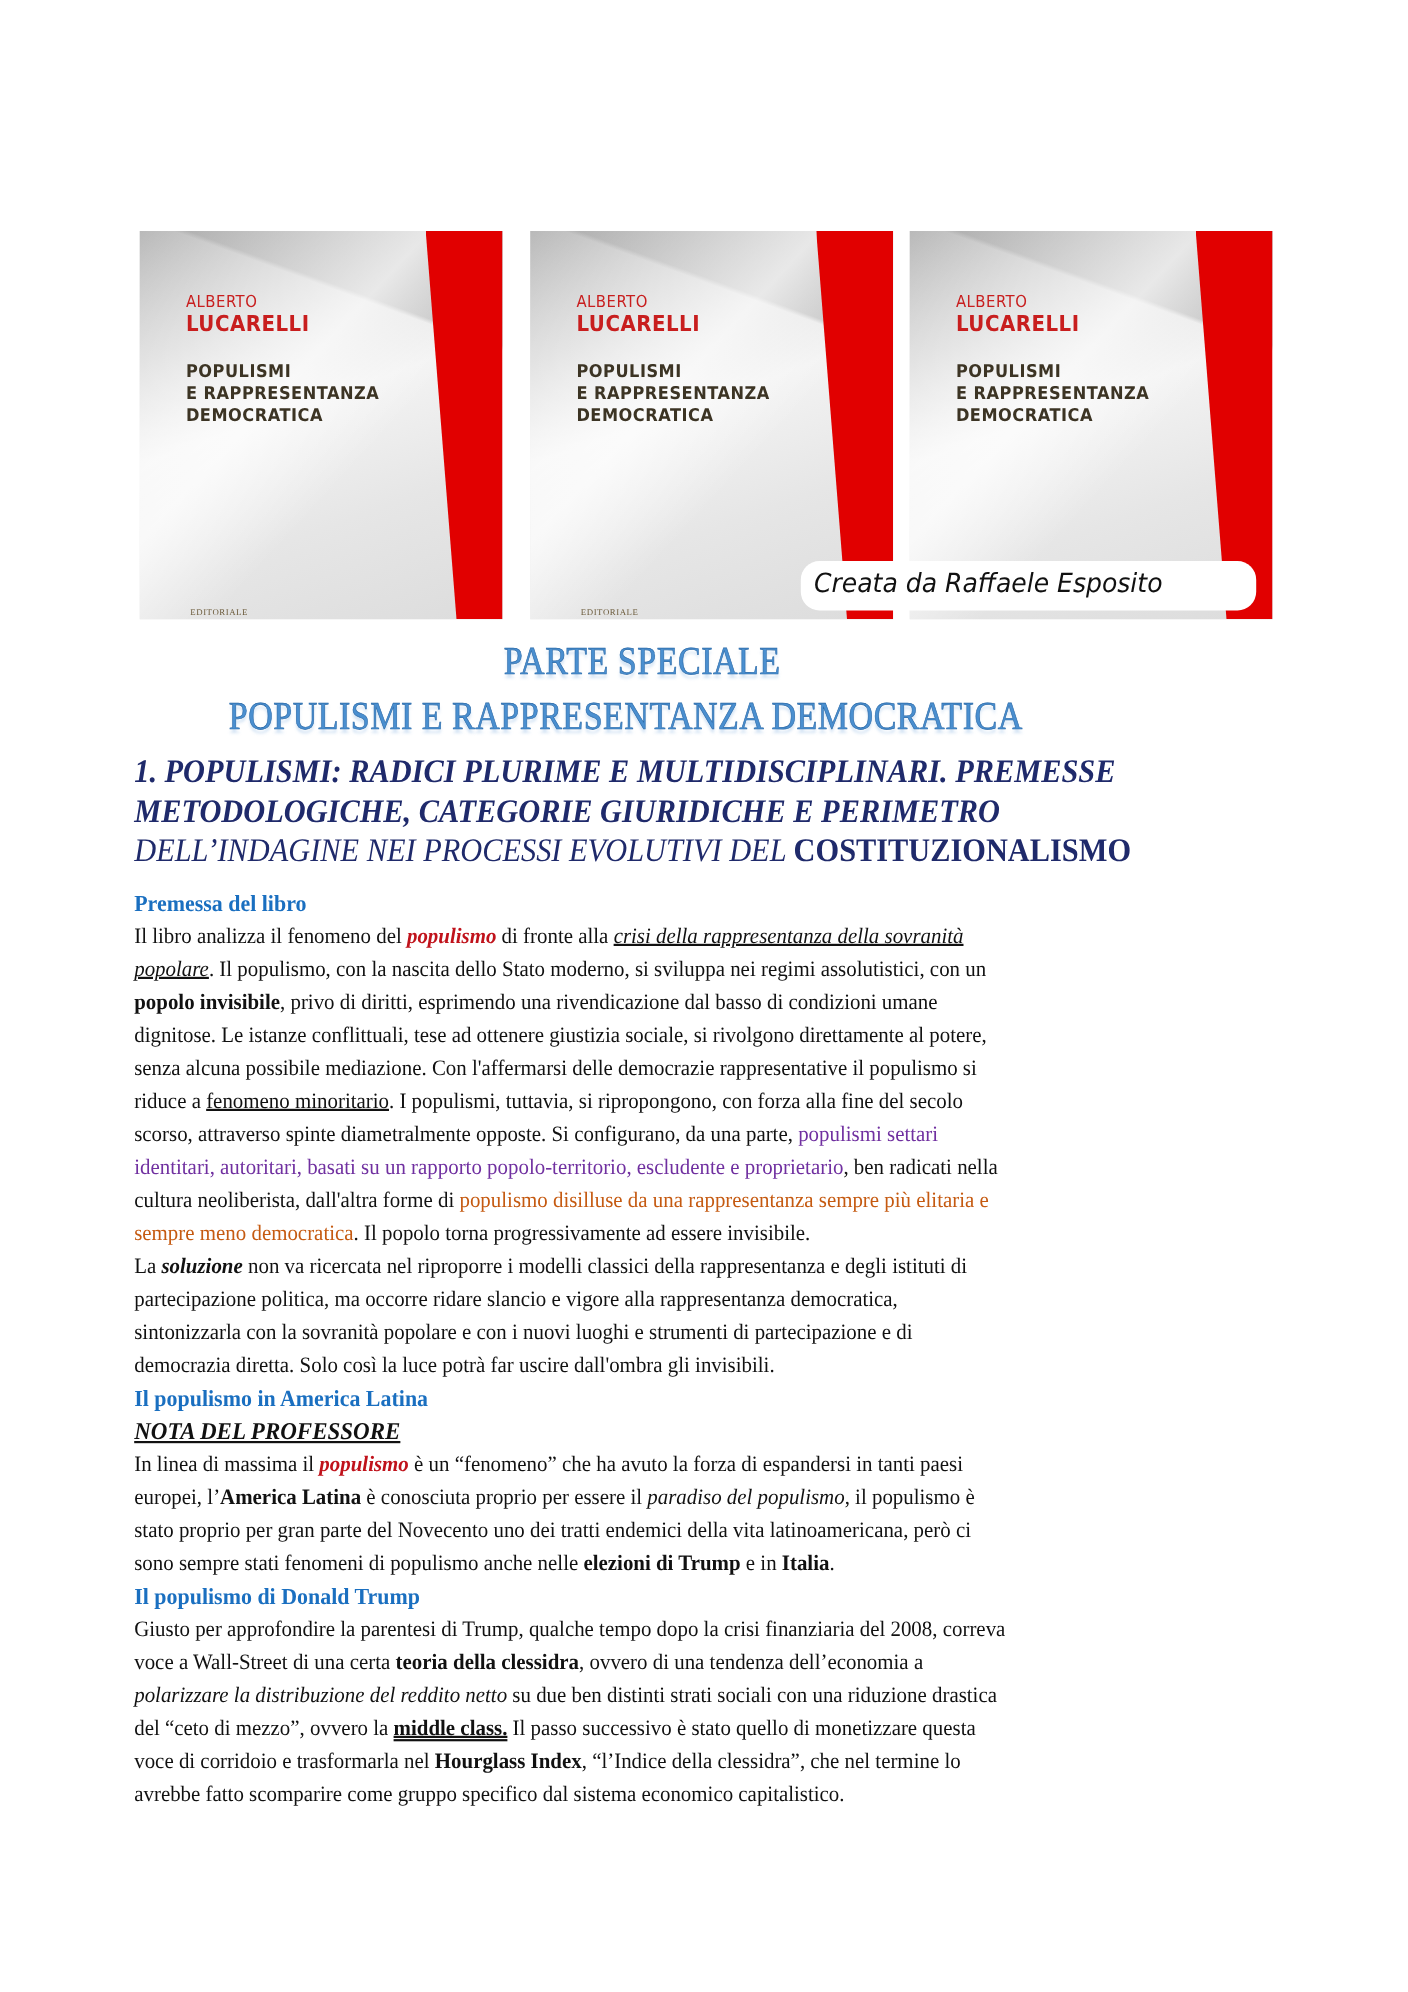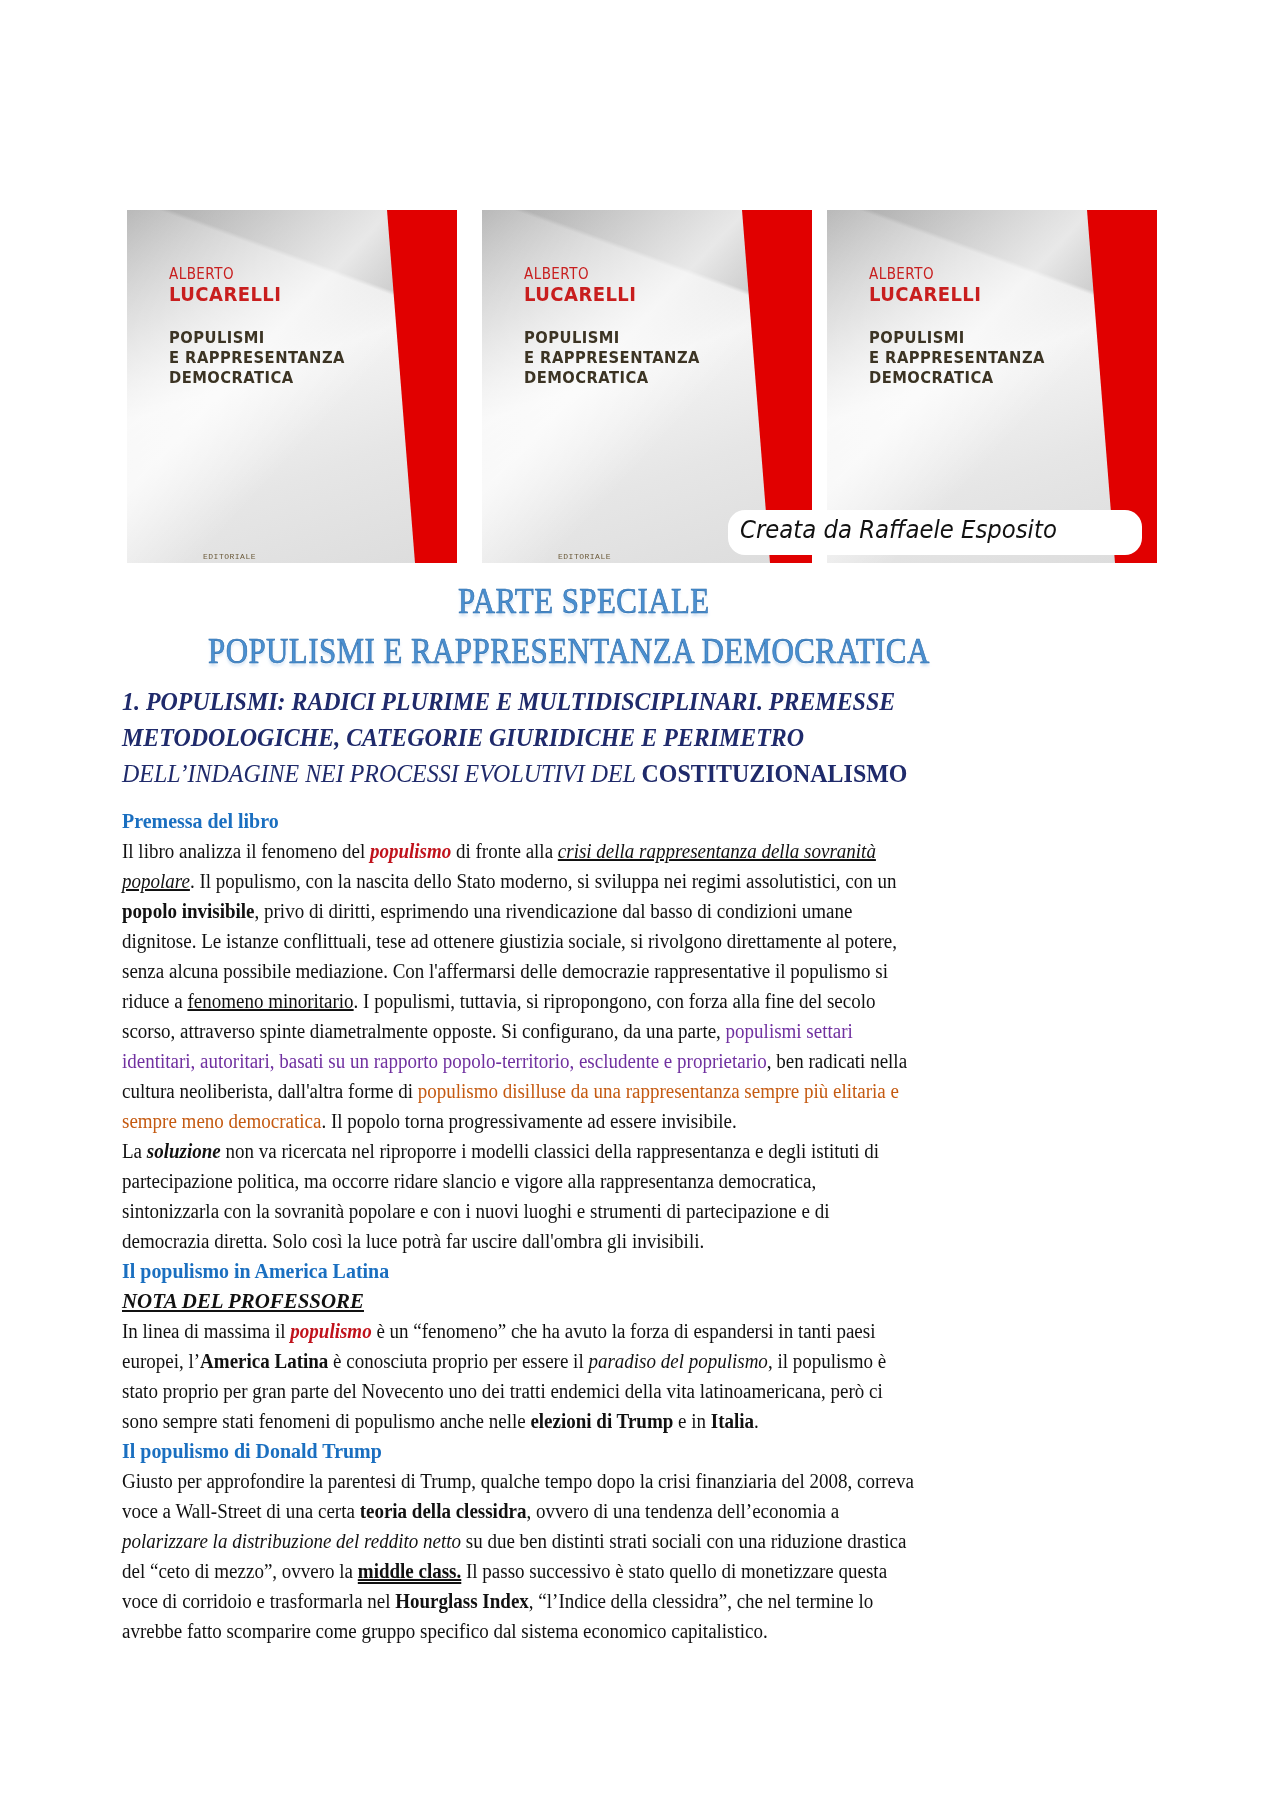--- a/index.html
+++ b/index.html
@@ -10,30 +10,30 @@
     background: linear-gradient(160deg, #b9b9b9 0%, #d6d6d6 25%, #f3f3f3 45%, #e6e6e6 70%, #dcdcdc 100%); }
   .cover .shade { position: absolute; left: 0; top: 0; width: 100%; height: 100%;
     background: linear-gradient(200deg, rgba(150,150,150,0.55) 0%, rgba(150,150,150,0.55) 22%, rgba(255,255,255,0) 23%); }
   .cover .lightwedge { position: absolute; left: 0; top: 0; width: 100%; height: 100%;
     background: linear-gradient(to bottom right, rgba(255,255,255,0) 0%, rgba(255,255,255,0.7) 40%, rgba(255,255,255,0) 60%); }
   .cover .redband { position: absolute; top: 0; right: 0; width: 70px; height: 100%; background: #e10000;
     clip-path: polygon(0 0, 100% 0, 100% 100%, 40% 100%); }
   .cover .author1 { position: absolute; left: 42px; top: 55px; font-family: "DejaVu Sans", sans-serif; font-size: 15px; color: #c81e1e; letter-spacing: 0.5px; transform: scaleX(0.9); transform-origin: left; }
   .cover .author2 { position: absolute; left: 42px; top: 72px; font-family: "DejaVu Sans", sans-serif; font-weight: bold; font-size: 20px; color: #c81e1e; letter-spacing: 0.5px; transform: scaleX(0.9); transform-origin: left; }
   .cover .title { position: absolute; left: 42px; top: 118px; font-family: "DejaVu Sans", sans-serif; font-weight: bold; font-size: 16px; line-height: 20px; color: #3c3424; letter-spacing: 0.5px; white-space: pre; transform: scaleX(0.92); transform-origin: left; }
-  .cover .publisher { position: absolute; left: 76px; bottom: 2px; font-family: Liberation Mono, monospace; font-size: 8px; color: #6b5a3a; letter-spacing: 0.5px; }
+  .cover .publisher { position: absolute; left: 46px; bottom: 2px; font-family: Liberation Serif, serif; font-size: 8px; color: #6b5a3a; letter-spacing: 0.5px; }
   .credit { position: absolute; left: 728px; top: 510px; width: 414px; height: 45px; background: #fff; border-radius: 17px; }
   .credit span { position: absolute; left: 12px; top: 6px; font-family: "DejaVu Sans", sans-serif; font-style: italic; font-size: 24px; color: #111; white-space: nowrap; transform: scaleX(0.95); transform-origin: left; }
 
   .wordart { position: absolute; left: 0; width: 1280px; text-align: left; font-family: "Liberation Serif", serif; font-size: 36px; letter-spacing: 0.5px; white-space: nowrap;
     color: #4a8fd0; -webkit-text-stroke: 0.6px #2b6aa8; text-shadow: 0 3px 3px rgba(120,170,220,0.35); transform: scaleX(0.86); transform-origin: left; }
   .wa1 { top: 580px; left: 458px; }
   .wa2 { top: 630px; left: 208px; }
 
-  .chapter { position: absolute; left: 122px; top: 684px; width: 1060px; font-family: "Liberation Serif", serif; font-size: 26px; line-height: 36px; color: #1f2a6b; font-style: italic; font-weight: bold; white-space: nowrap; }
+  .chapter { position: absolute; left: 122px; top: 684px; width: 1060px; font-family: "Liberation Serif", serif; font-size: 30px; line-height: 36px; color: #1f2a6b; font-style: italic; font-weight: bold; white-space: nowrap; }
   .chapter .line { display: block; transform: scaleX(0.92); transform-origin: left; }
   .chapter .nb { font-weight: normal; }
   .chapter .bn { font-style: normal; font-weight: bold; }
 
   .body { position: absolute; left: 122px; top: 806px; width: 1060px; font-size: 20px; line-height: 30px; font-family: Liberation Serif, serif; }
   .h { color: #1a6fc0; font-weight: bold; font-size: 21px; display: block; transform: scaleX(0.95); transform-origin: left; white-space: nowrap; }
   .p { display: block; white-space: nowrap; transform: scaleX(0.95); transform-origin: left; }
   .red-bi { color: #c0121b; font-weight: bold; font-style: italic; }
   .u-i { text-decoration: underline; font-style: italic; }
   .u { text-decoration: underline; }

